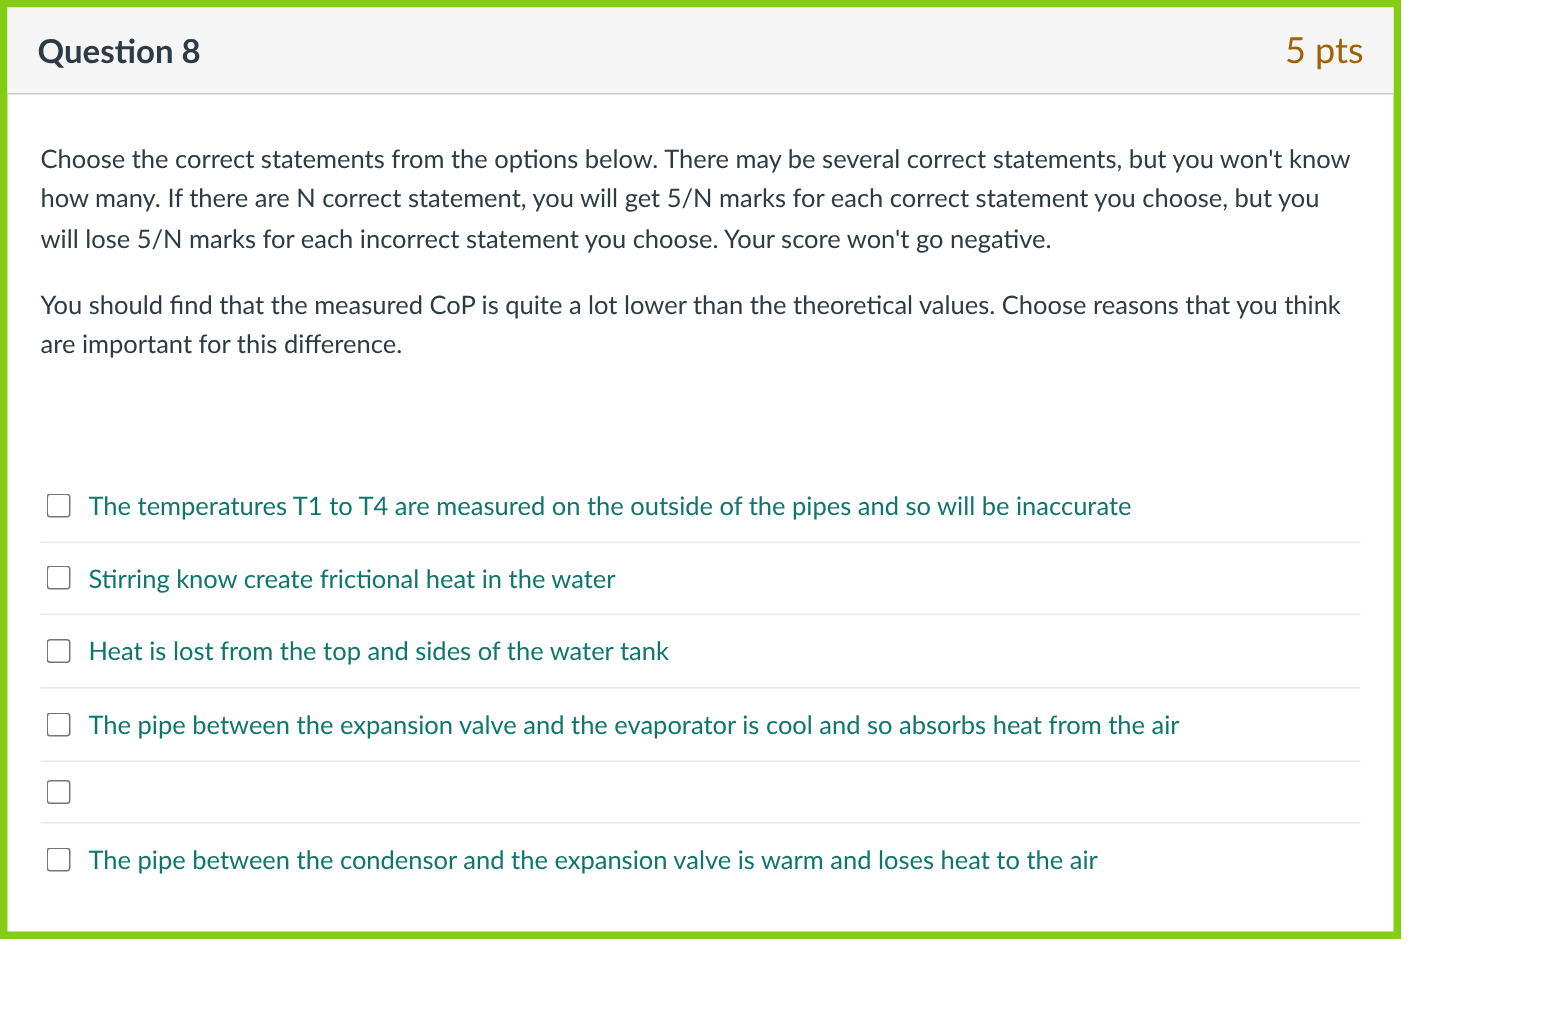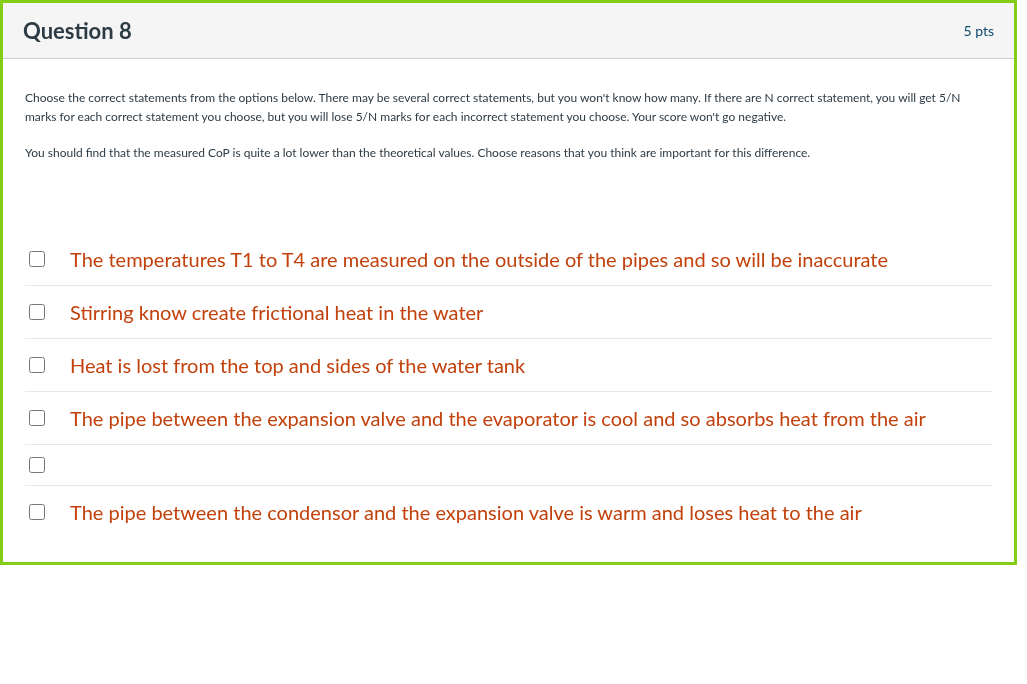--- a/index.html
+++ b/index.html
@@ -4,48 +4,48 @@
 <style>
   * { box-sizing: border-box; }
   html, body {
     margin: 0;
     padding: 0;
     font-family: "Lato", "Helvetica Neue", Helvetica, Arial, sans-serif;
     background: #ffffff;
     color: #2d3b45;
   }
   .question-card {
-    width: 1017px;
-    border: 3px solid #84cc16;
+    width: 934px;
+    border: 5px solid #84cc16;
     margin: 0;
   }
   .question-header {
     display: flex;
     justify-content: space-between;
     align-items: center;
     background: #f5f5f5;
     border-bottom: 1px solid #c7cdd1;
     padding: 14px 20px 14px 20px;
   }
   .question-title {
     font-size: 22px;
     font-weight: 700;
     color: #2d3b45;
   }
   .question-points {
-    font-size: 14px;
+    font-size: 24px;
     font-weight: 400;
-    color: #0c4a6e;
+    color: #a16207;
   }
   .question-body {
     padding: 30px 22px 24px 22px;
   }
   .question-body p {
     margin: 0 0 18px 0;
-    font-size: 12px;
+    font-size: 17px;
     line-height: 1.55;
     color: #2d3b45;
   }
   .answers {
     margin-top: 70px;
   }
   .answer-row {
     display: flex;
     align-items: center;
     padding: 12px 0 12px 4px;
@@ -56,25 +56,24 @@
   }
   .answer-row input[type="checkbox"] {
     width: 16px;
     height: 16px;
     margin: 0 12px 0 0;
     flex-shrink: 0;
     accent-color: #2d3b45;
     cursor: pointer;
   }
   .answer-label {
-    font-size: 20px;
-    color: #c2410c;
+    font-size: 17px;
+    color: #0f766e;
     line-height: 1.4;
     cursor: pointer;
-    margin-left: 13px;
   }
 </style>
 </head>
 <body>
 
 <div class="question-card">
 
   <div class="question-header">
     <div class="question-title">Question 8</div>
     <div class="question-points">5 pts</div>

